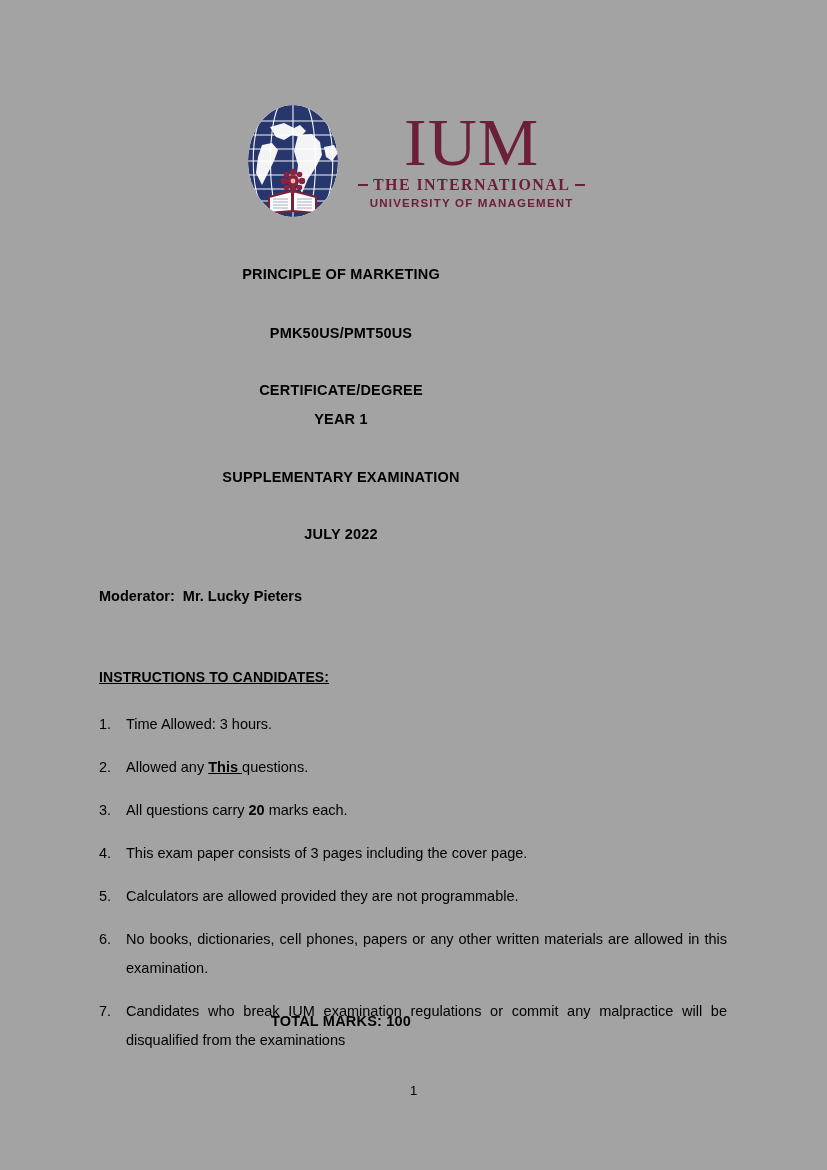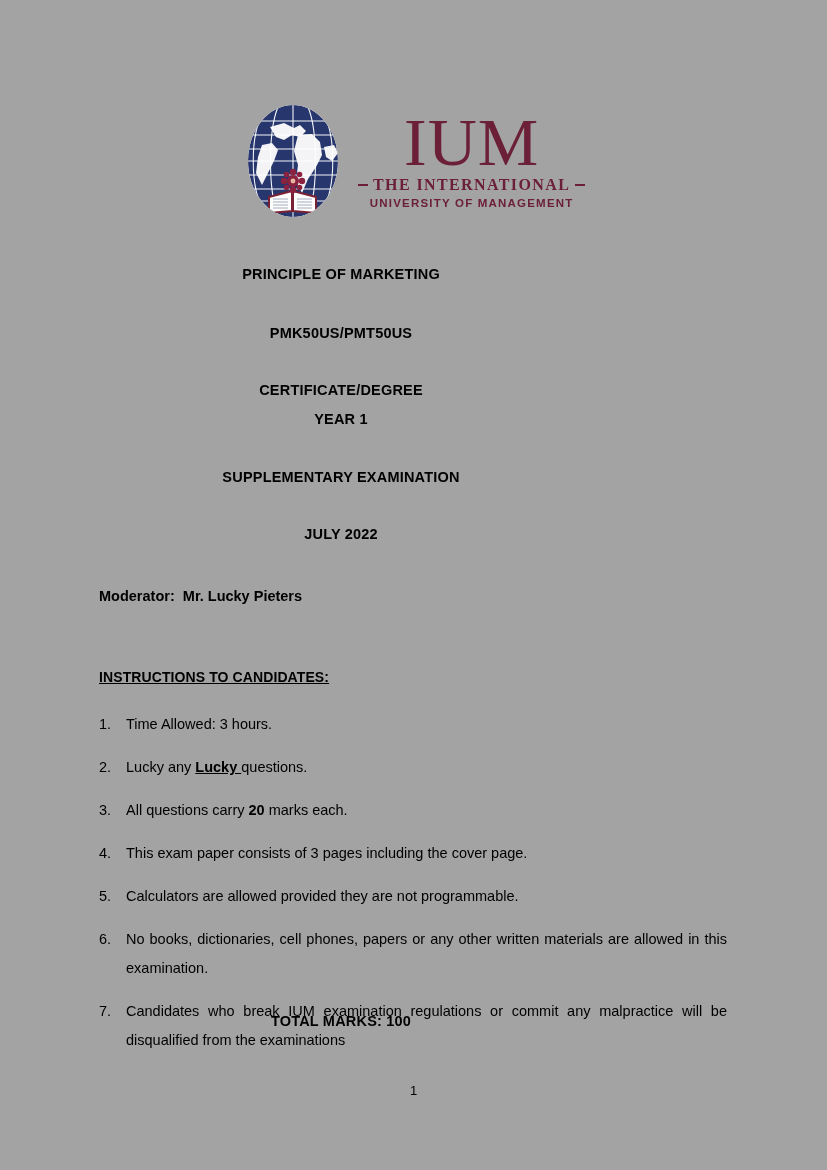--- a/index.html
+++ b/index.html
@@ -262,21 +262,21 @@
 
   <div class="instr-head">INSTRUCTIONS TO CANDIDATES:</div>
 
   <div class="instr-list" id="instructions-list">
       <div class="instr-item">
         <span class="instr-num">1.</span>
         <span class="instr-text"><span>Time Allowed: 3 hours.</span></span>
       </div>
       <div class="instr-item">
         <span class="instr-num">2.</span>
-        <span class="instr-text"><span>Lucky any </span><span class="bu">Lucky </span><span>questions.</span></span>
+        <span class="instr-text"><span>Allowed any </span><span class="bu">This </span><span>questions.</span></span>
       </div>
       <div class="instr-item">
         <span class="instr-num">3.</span>
         <span class="instr-text"><span>All questions carry </span><span class="b">20</span><span> marks each.</span></span>
       </div>
       <div class="instr-item">
         <span class="instr-num">4.</span>
         <span class="instr-text"><span>This exam paper consists of 3 pages including the cover page.</span></span>
       </div>
       <div class="instr-item">

